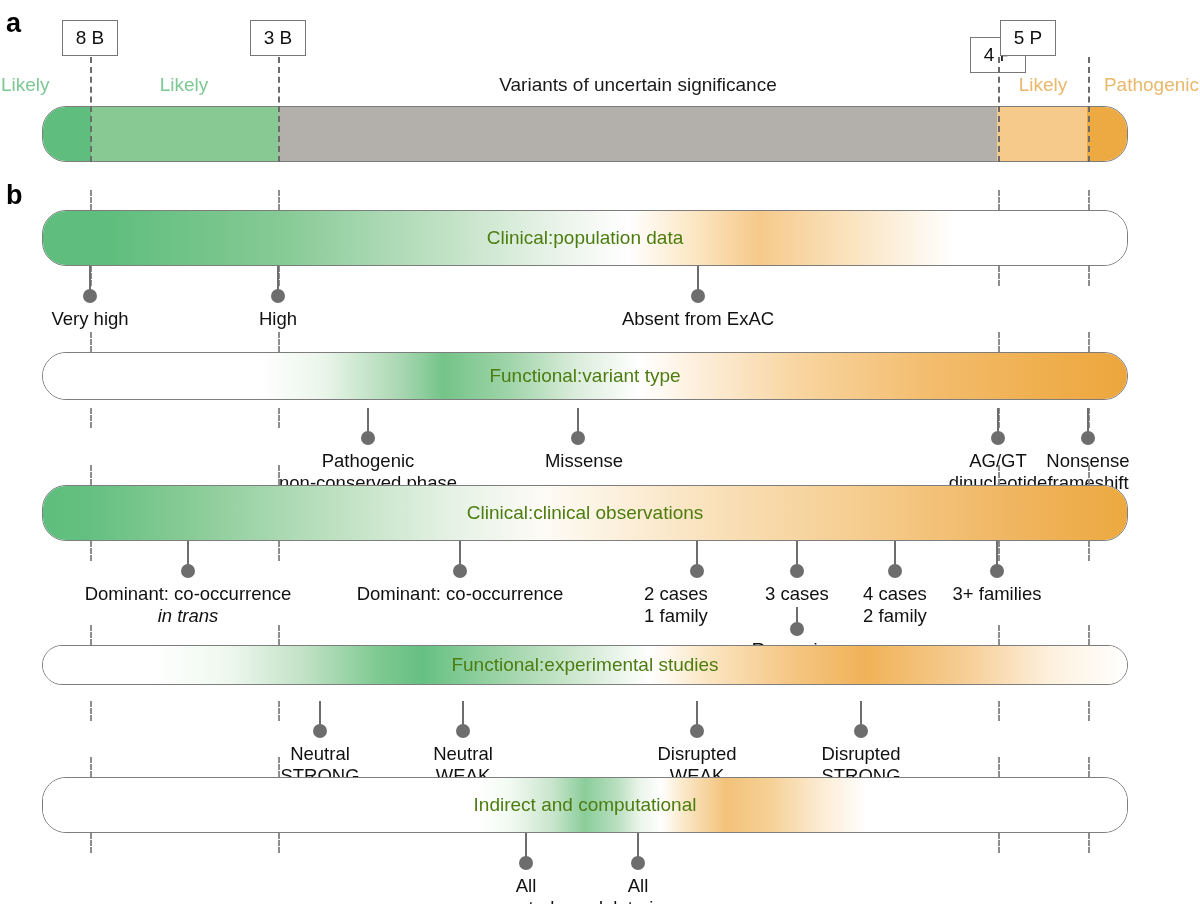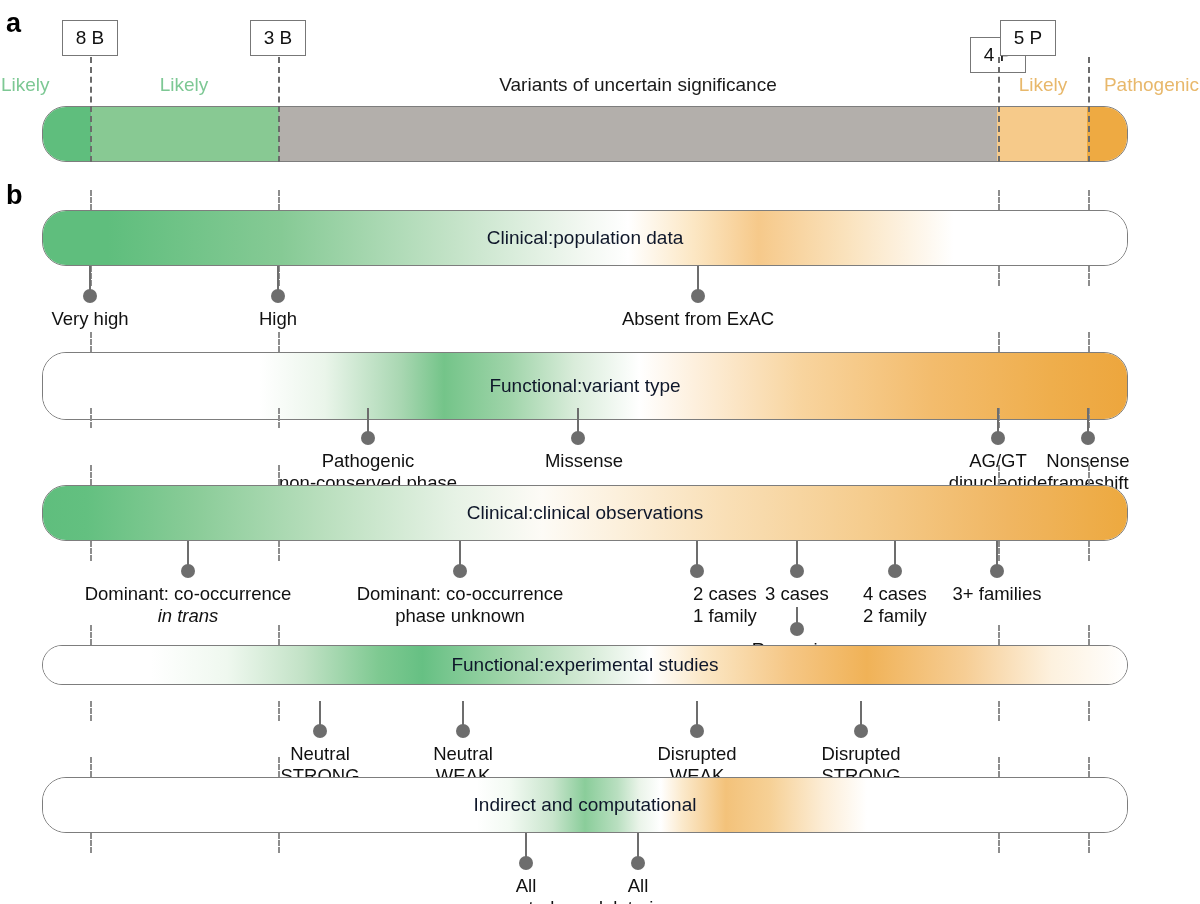--- a/index.html
+++ b/index.html
@@ -75,21 +75,21 @@
     position: absolute;
     inset: 0;
   }
   .bar-b .title {
     position: absolute;
     inset: 0;
     display: flex;
     align-items: center;
     justify-content: center;
     font-size: 19px;
-    color: #0f172a;
+    color: #4d7c0f;
     white-space: nowrap;
   }
   
   .pin {
     position: absolute;
     width: 0;
   }
   .pin .stem {
     position: absolute;
     left: -1.2px;
@@ -183,21 +183,21 @@
         <div class="stem" style="height:28px;"></div>
         <div class="dot" style="top:23px;"></div>
       </div>
       <div class="pin-label" style="left:698px; top:308px;">
         <div>Absent from ExAC</div>
       </div>
       <div class="guide faint" style="left:90px; top:332px; height:20px;"></div>
       <div class="guide faint" style="left:278px; top:332px; height:20px;"></div>
       <div class="guide faint" style="left:998px; top:332px; height:20px;"></div>
       <div class="guide faint" style="left:1088px; top:332px; height:20px;"></div>
-      <div class="bar-b" style="left:42px; top:352px; width:1086px; height:68px;">
+      <div class="bar-b" style="left:42px; top:352px; width:1086px; height:48px;">
         <div class="fill" style="background:linear-gradient(to right, #FFFFFF 0%, #FFFFFF 20%, #EAF5EA 26%, #A9D7B2 33%, #74C489 37%, #9FD4A9 43%, #D9ECDA 49%, #FFFFFF 55%, #FDF0DE 60%, #F8D49E 70%, #F3BC6D 82%, #EFAE4C 93%, #EDA63D 100%);"></div>
         <div class="title">Functional:variant type</div>
       </div>
       <div class="guide faint" style="left:90px; top:408px; height:20px;"></div>
       <div class="guide faint" style="left:278px; top:408px; height:20px;"></div>
       <div class="guide faint" style="left:998px; top:408px; height:20px;"></div>
       <div class="guide faint" style="left:1088px; top:408px; height:20px;"></div>
       <div class="pin" style="left:368px; top:408px; height:42px;">
         <div class="stem" style="height:28px;"></div>
         <div class="dot" style="top:23px;"></div>
@@ -248,27 +248,26 @@
       <div class="pin-label" style="left:188px; top:583px;">
         <div>Dominant: co-occurrence</div>
         <div><i>in trans</i></div>
       </div>
       <div class="pin" style="left:460px; top:541px; height:42px;">
         <div class="stem" style="height:28px;"></div>
         <div class="dot" style="top:23px;"></div>
       </div>
       <div class="pin-label" style="left:460px; top:583px;">
         <div>Dominant: co-occurrence</div>
-        <div>phase unknown</div>
       </div>
       <div class="pin" style="left:697px; top:541px; height:42px;">
         <div class="stem" style="height:28px;"></div>
         <div class="dot" style="top:23px;"></div>
       </div>
-      <div class="pin-label" style="left:725px; top:583px;">
+      <div class="pin-label" style="left:676px; top:583px;">
         <div>2 cases</div>
         <div>1 family</div>
       </div>
       <div class="pin" style="left:797px; top:541px; height:42px;">
         <div class="stem" style="height:28px;"></div>
         <div class="dot" style="top:23px;"></div>
       </div>
       <div class="pin-label" style="left:797px; top:583px;">
         <div>3 cases</div>
       </div>

